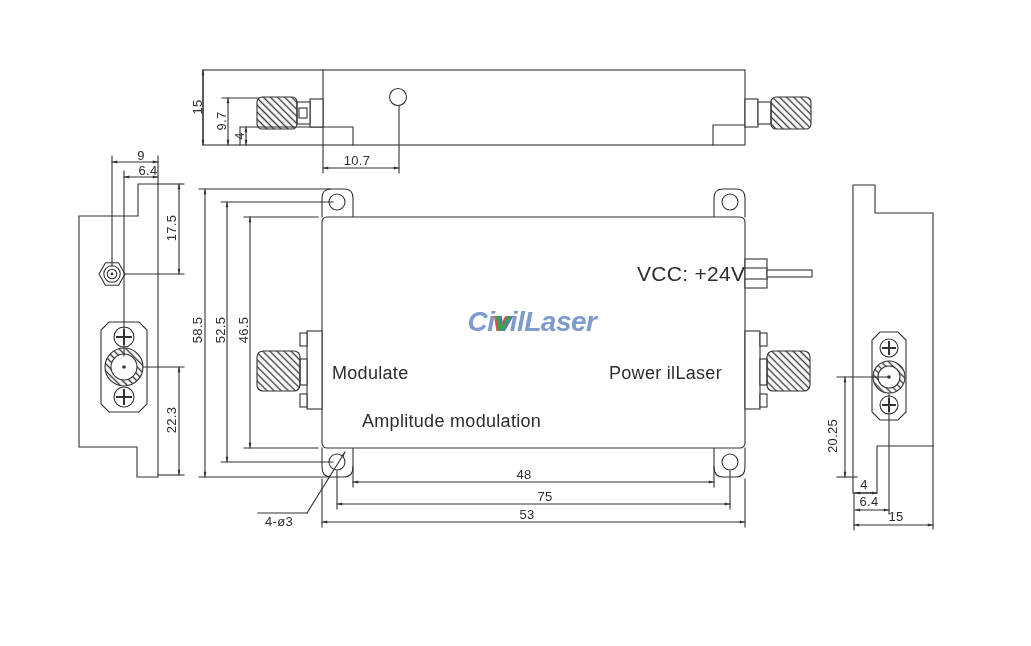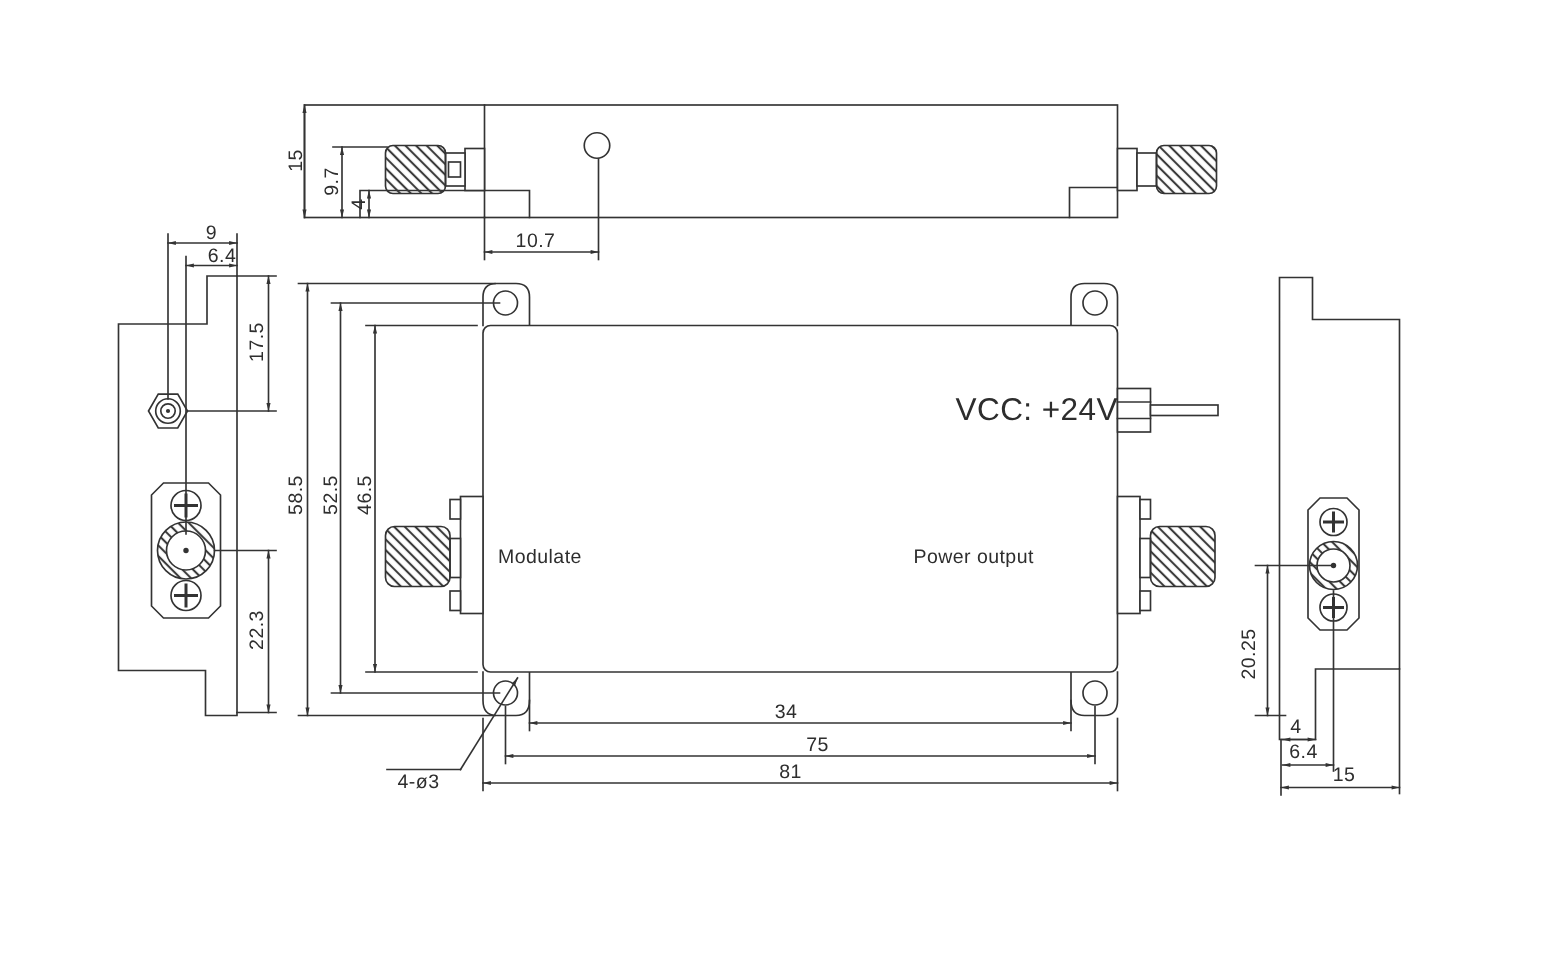--- a/index.html
+++ b/index.html
@@ -2,21 +2,21 @@
 <html><head>
 <meta charset="utf-8">
 <style>
   html,body{margin:0;padding:0;background:#ffffff;}
   .canvas{position:relative;width:1031px;height:646px;background:#fff;overflow:hidden;
           font-family:"Liberation Sans",sans-serif;color:#2b2b2b;}
   .canvas svg{position:absolute;left:0;top:0;}
   .dim{position:absolute;font-size:13px;letter-spacing:0.3px;white-space:nowrap;color:#2e2e2e;
        transform:translate(-50%,-50%);line-height:1;}
   .rot{transform:translate(-50%,-50%) rotate(-90deg);}
-  .lbl{position:absolute;font-size:13px;color:#2d2d2d;white-space:nowrap;line-height:1.2;
+  .lbl{position:absolute;font-size:18px;color:#2d2d2d;white-space:nowrap;line-height:1.2;
        letter-spacing:0.3px;}
   .logo{position:absolute;left:532px;top:322px;transform:translate(-50%,-50%);
         font-size:28px;font-weight:bold;font-style:italic;letter-spacing:-0.5px;
         color:#7e9bce;white-space:nowrap;}
   .logo .logo-v{color:#3aa24e;text-shadow:-2px 0 0 #d95252, 2px 0 0 #5b6fd4;}
 </style>
 </head>
 <body>
 
 <div class="canvas">
@@ -185,28 +185,30 @@
 <span class="dim" style="left:357px;top:160px">10.7</span>
 
 <span class="dim" style="left:141px;top:155px">9</span>
 <span class="dim" style="left:148px;top:170px">6.4</span>
 <span class="dim rot" style="left:171px;top:228px">17.5</span>
 <span class="dim rot" style="left:171px;top:420px">22.3</span>
 
 <span class="dim rot" style="left:197px;top:330px">58.5</span>
 <span class="dim rot" style="left:220px;top:330px">52.5</span>
 <span class="dim rot" style="left:243px;top:330px">46.5</span>
-<span class="dim" style="left:524px;top:474px">34</span>
+<span class="dim" style="left:524px;top:474px">48</span>
 <span class="dim" style="left:545px;top:496px">75</span>
-<span class="dim" style="left:527px;top:514px">81</span>
+<span class="dim" style="left:527px;top:514px">53</span>
 <span class="dim" style="left:279px;top:521px">4-ø3</span>
 
 <span class="dim rot" style="left:832px;top:436px">20.25</span>
 <span class="dim" style="left:864px;top:484px">4</span>
 <span class="dim" style="left:869px;top:501px">6.4</span>
 <span class="dim" style="left:896px;top:516px">15</span>
 
 <span class="lbl" style="left:637px;top:261px;font-size:21px">VCC: +24V</span>
 <span class="lbl" style="left:332px;top:363px">Modulate</span>
-<span class="lbl" style="left:609px;top:363px">Power output</span>
-
+<span class="lbl" style="left:609px;top:363px">Power ilLaser</span>
+<span class="lbl" style="left:362px;top:411px">Amplitude modulation</span>
+
+<div class="logo"><span>Ci</span><span class="logo-v">v</span><span>ilLaser</span></div>
 
 </div>
 
 </body></html>

